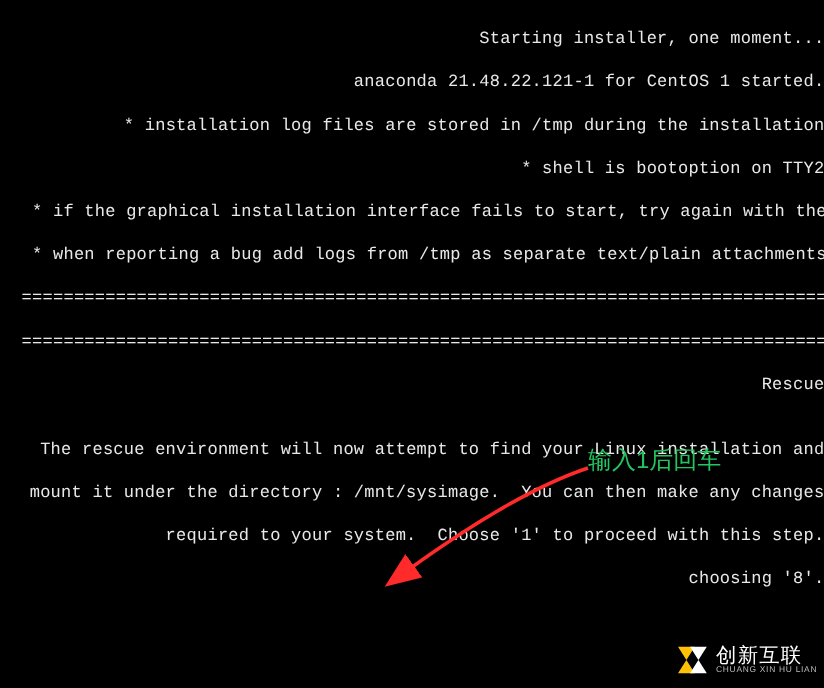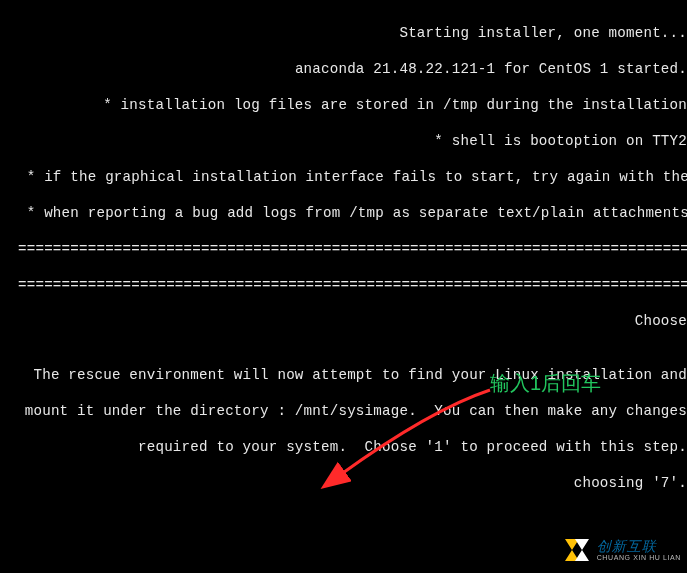--- a/index.html
+++ b/index.html
@@ -54,26 +54,25 @@
     align-items: center;
     gap: 6px;
     color: #ddd;
     font-family: "Microsoft YaHei", sans-serif;
   }
   .wm-icon {
     width: 30px; height: 30px;
     position: relative;
   }
   .wm-text-cn {
-    font-size: 14px;
+    font-size: 17px;
     font-weight: 500;
     letter-spacing: 1px;
-    color: #0369a1;
+    color: #ffffff;
     line-height: 1.05;
-    font-style: italic;
   }
   .wm-text-en {
     font-size: 7px;
     letter-spacing: 0.6px;
     color: #bbb;
     line-height: 1;
   }
   .wm-stack { display:flex; flex-direction:column; }
 </style>
 </head>
@@ -81,26 +80,26 @@
 
 <div class="terminal">
 <span>Starting installer, one moment...</span>
 <span>anaconda 21.48.22.121-1 for CentOS 1 started.</span>
 <span> * installation log files are stored in /tmp during the installation</span>
 <span> * shell is bootoption on TTY2</span>
 <span> * if the graphical installation interface fails to start, try again with the</span>
 <span> * when reporting a bug add logs from /tmp as separate text/plain attachments</span>
 <span>================================================================================</span>
 <span>================================================================================</span>
-<span>Choose</span>
+<span>Rescue</span>
 <span></span>
 <span>The rescue environment will now attempt to find your Linux installation and</span>
 <span>mount it under the directory : /mnt/sysimage.  You can then make any changes</span>
 <span>required to your system.  Choose '1' to proceed with this step.</span>
-<span>choosing '7'.</span>
+<span>choosing '8'.</span>
 
 
 <span></span>
 
 <span></span>
 
 <span></span>
 
 <span></span>
 

